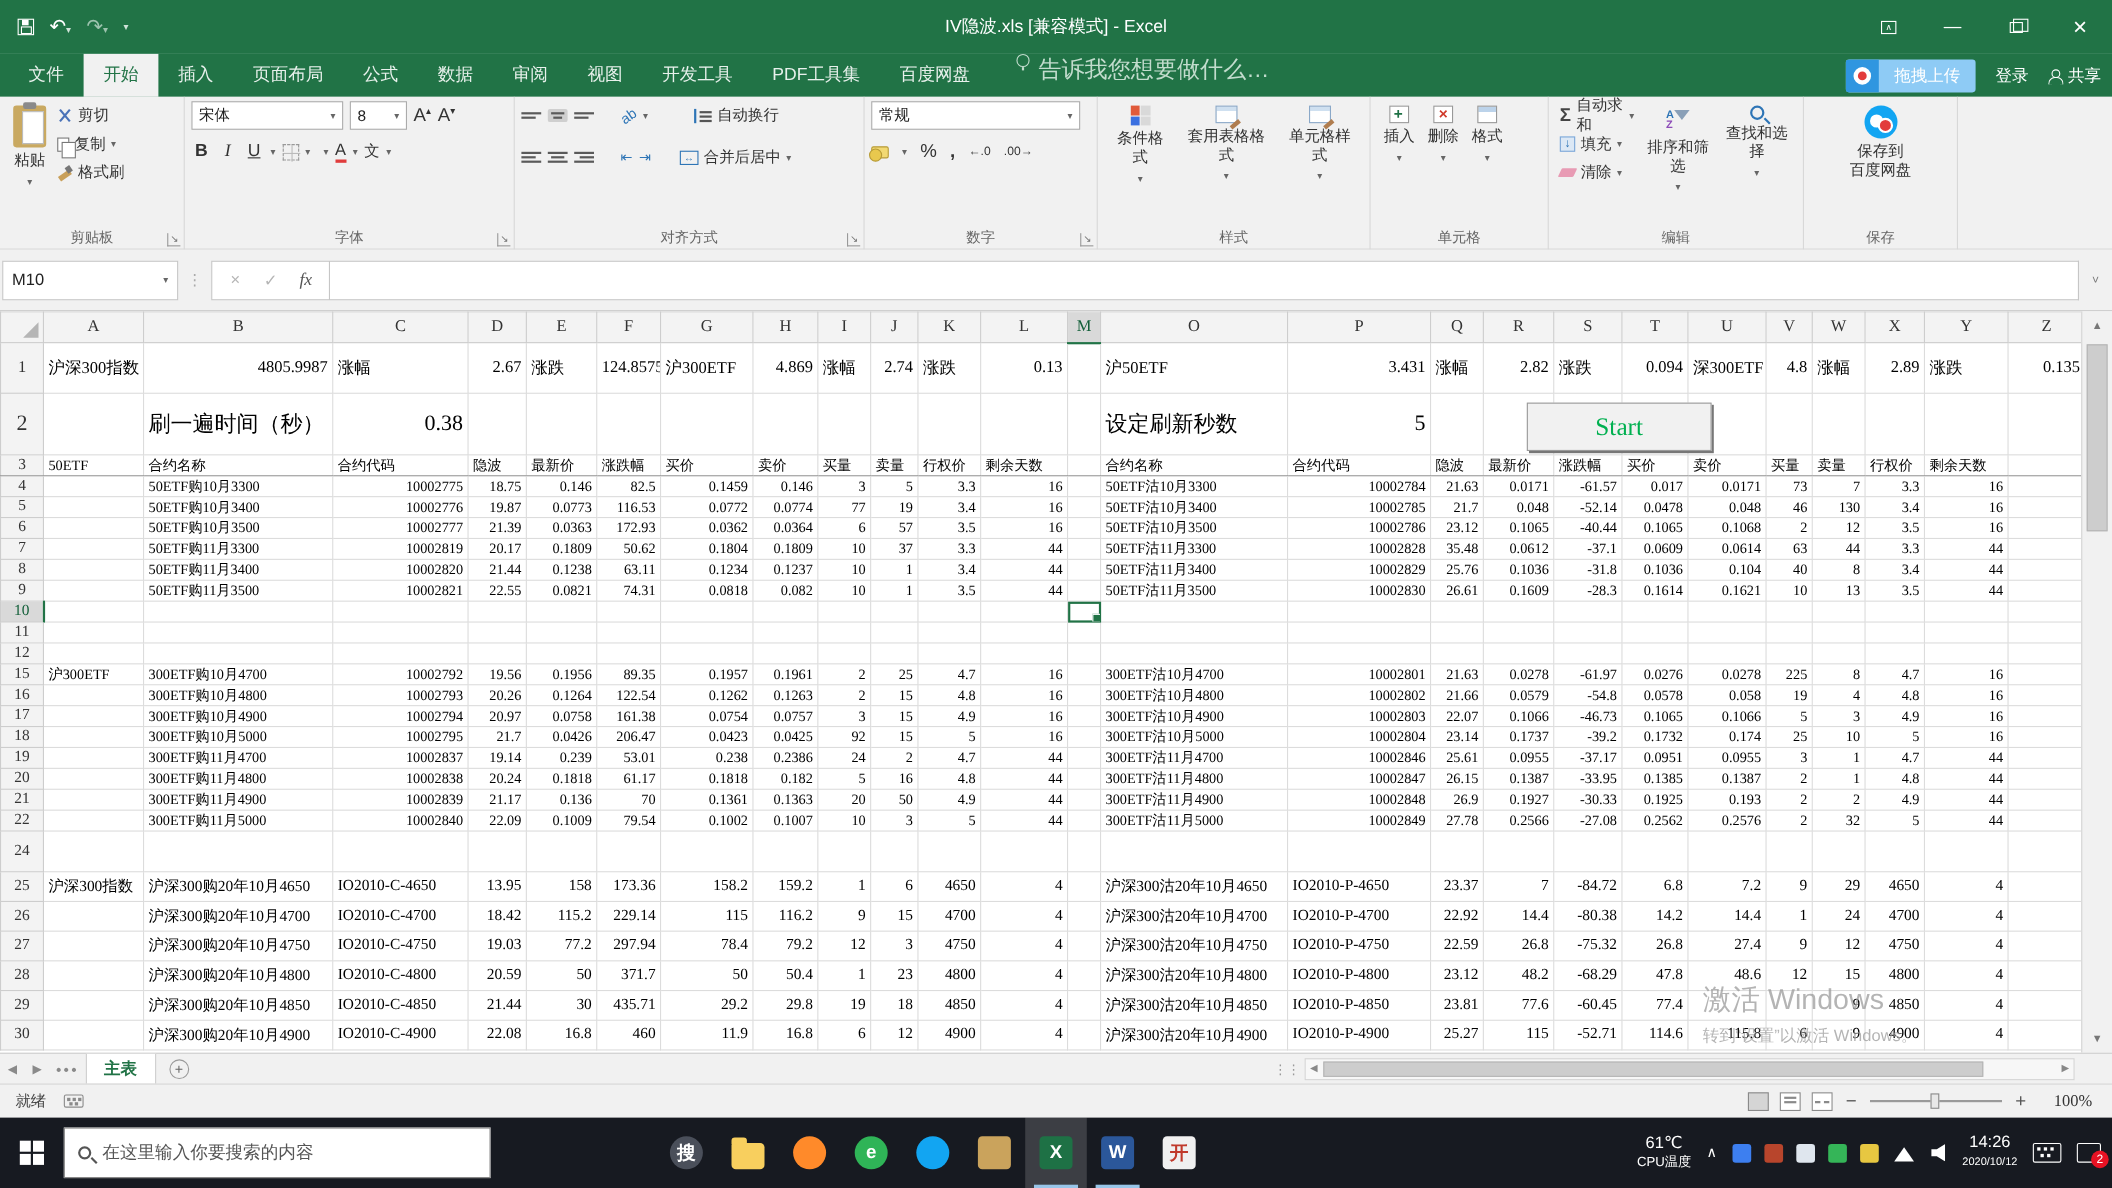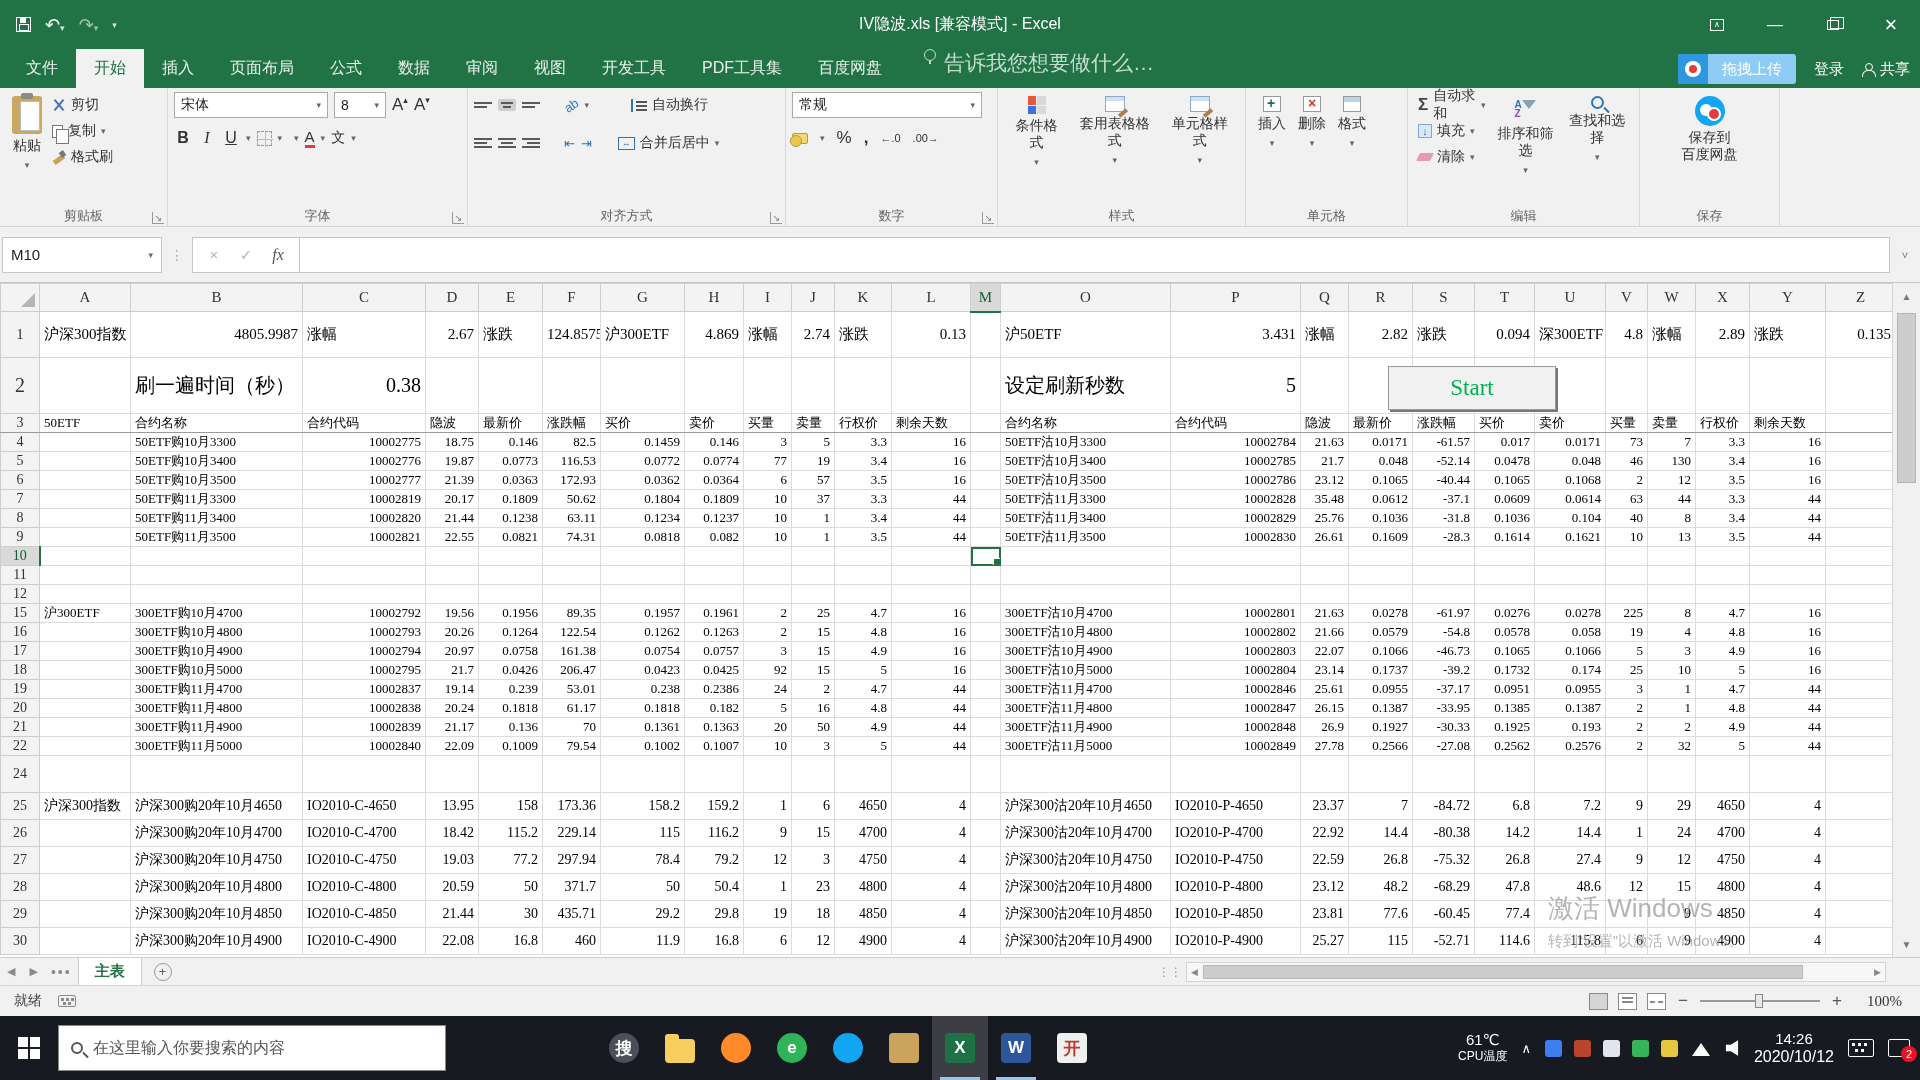--- a/index.html
+++ b/index.html
@@ -192,21 +192,21 @@
   .shape-folder:before { content:""; position:absolute; left:0; top:-5px; width:14px; height:6px; background:inherit; border-radius:3px 3px 0 0; }
   .tb-right { margin-left:auto; display:flex; align-items:center; gap:14px; padding-right:10px; height:64px; }
   .cputemp { color:#fff; text-align:center; line-height:17px; }
   .cpu1 { font-size:15px; } .cpu2 { font-size:12px; }
   .chev { color:#fff; font-size:13px; }
   .tray { display:flex; align-items:center; gap:12px; }
   .trayico { width:17px; height:17px; border-radius:3px; }
   .wifiico { width:0; height:0; border:9px solid transparent; border-bottom:13px solid #fff; margin-top:-6px; }
   .volico { width:8px; height:10px; background:#fff; clip-path:polygon(0 30%, 40% 30%, 100% 0, 100% 100%, 40% 70%, 0 70%); transform:scale(1.6); margin:0 4px; }
   .clock { color:#fff; text-align:center; line-height:18px; }
-  .clk1 { font-size:15px; } .clk2 { font-size:16px; }
+  .clk1 { font-size:15px; } .clk2 { font-size:10px; }
   .kbdico { width:26px; height:18px; border:1.5px solid #fff; border-radius:2px; position:relative; }
   .kbdico:after { content:""; position:absolute; left:3px; top:3px; width:3px; height:3px; background:#fff; box-shadow:6px 0 0 #fff, 12px 0 0 #fff, 3px 6px 0 #fff, 9px 6px 0 #fff; }
   .notif { position:relative; width:22px; height:18px; border:1.5px solid #fff; border-radius:2px; }
   .badge { position:absolute; right:-8px; bottom:-6px; min-width:16px; height:16px; border-radius:8px; background:#e81224; color:#fff; font-size:11px; display:flex; align-items:center; justify-content:center; padding:0 3px; }
 </style>
 </head>
 <body>
 
 <div id="root">
 
@@ -288,21 +288,21 @@
             </div>
         </div>
       </div>
       <div class="rgroup-label">剪贴板</div>
       <div class="launcher">↘</div>
     </div>
 
     <div class="rgroup" style="width:300px;">
       <div class="fontgrid">
         <div class="fontrow">
-          <div class="selbox" style="width:154px;justify-content:space-between;">
+          <div class="selbox" style="width:138px;justify-content:space-between;">
               <span>宋体</span>
               <span class="dd">▾</span>
             </div>
           <div class="selbox" style="width:52px;">
               <span>8</span>
               <span class="dd">▾</span>
             </div>
           <span class="ga">A<span class="gsup">▴</span></span>
           <span class="ga">A<span class="gsup">▾</span></span>
         </div>

